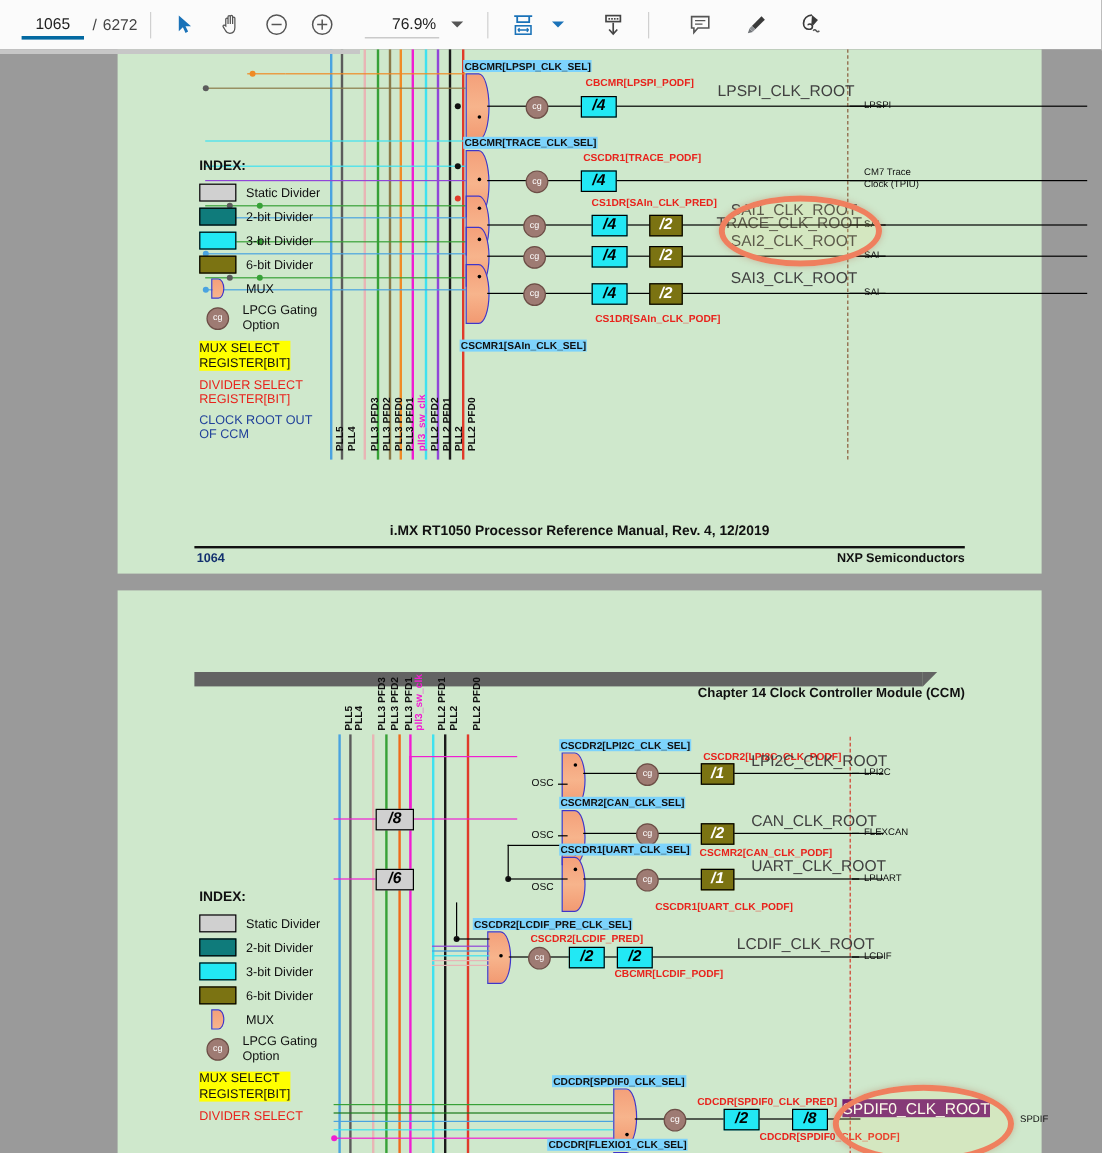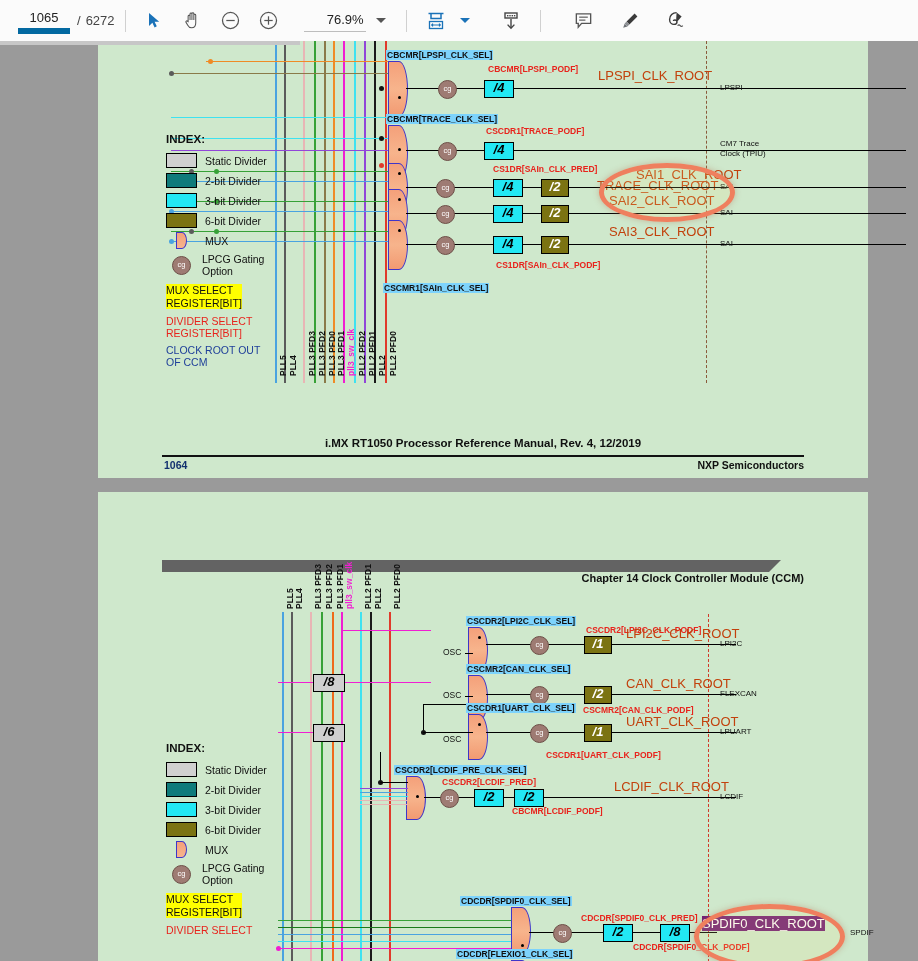--- a/index.html
+++ b/index.html
@@ -13,21 +13,21 @@
 
   
   .toolbar{
     position:absolute;left:0;top:0;width:918px;height:41px;
     background:#fbfbfb;border-bottom:1px solid #d6d6d6;
     display:flex;align-items:center;
   }
   .tb-pagebox{display:flex;align-items:center;margin-left:18px;}
   .pg-input{
     width:52px;height:21px;line-height:21px;text-align:center;
-    font-size:13px;color:#222;border:none;border-bottom:6px solid #0369a1;
+    font-size:13px;color:#222;border:none;border-bottom:3px solid #0369a1;
     background:transparent;outline:none;padding:0;
     font-family:"Liberation Sans", sans-serif;
   }
   .pg-sep{font-size:13px;color:#444;margin:0 5px 0 7px;}
   .pg-total{font-size:13px;color:#444;}
   .tb-div{width:1px;height:22px;background:#d0d0d0;margin:0 10px;}
   .tb-btn{
     width:38px;height:34px;display:flex;align-items:center;justify-content:center;
     cursor:pointer;border-radius:3px;
   }
@@ -116,21 +116,21 @@
   .lbl-sel{
     position:absolute;background:#7dd3fc;color:#101010;
     font-size:8.5px;font-weight:bold;white-space:nowrap;padding:0 1px;
     line-height:10px;
   }
   .lbl-div{
     position:absolute;color:#e8231c;font-size:8.5px;font-weight:bold;
     white-space:nowrap;line-height:10px;
   }
   .lbl-root{
-    position:absolute;color:#c2410c;font-size:13px;white-space:nowrap;
+    position:absolute;color:#404040;font-size:13px;white-space:nowrap;
     font-family:"Liberation Sans", sans-serif;
   }
   .lbl-root.sel{background:#701a75;color:#ffffff;}
   .lbl-periph{
     position:absolute;color:#101010;font-size:8px;white-space:nowrap;
     line-height:10px;
   }
   .lbl-osc{
     position:absolute;color:#101010;font-size:8.5px;white-space:nowrap;
   }
@@ -371,21 +371,21 @@
           <div class="dot" style="left:281px;top:122px;background:#e03a2a;"></div>
 
           <div class="mux" style="left:290px;top:122px;height:48px;">
               <div class="mdot" style="top:8px;"></div>
             </div>
           <div class="wire hw" style="left:308px;top:146px;width:500px;"></div>
           <div class="cg" style="left:338px;top:138px;">cg</div>
           <div class="lbl-div" style="left:395px;top:123px;">CS1DR[SAIn_CLK_PRED]</div>
           <div class="div b3" style="left:395px;top:138px;width:28px;">/4</div>
           <div class="div b6" style="left:443px;top:138px;width:26px;color:#fff;">/2</div>
-          <div class="lbl-root" style="left:511px;top:126px;margin-left:27px;">SAI1_CLK_ROOT</div>
+          <div class="lbl-root" style="left:511px;top:126px;">SAI1_CLK_ROOT</div>
           <div class="wire hw" style="left:610px;top:146px;width:30px;"></div>
           <div class="lbl-periph" style="left:622px;top:141px;">SAI</div>
 
           <div class="mux" style="left:290px;top:148px;height:48px;">
               <div class="mdot" style="top:8px;"></div>
             </div>
           <div class="wire hw" style="left:308px;top:172px;width:500px;"></div>
           <div class="cg" style="left:338px;top:164px;">cg</div>
           <div class="div b3" style="left:395px;top:164px;width:28px;">/4</div>
           <div class="div b6" style="left:443px;top:164px;width:26px;color:#fff;">/2</div>

